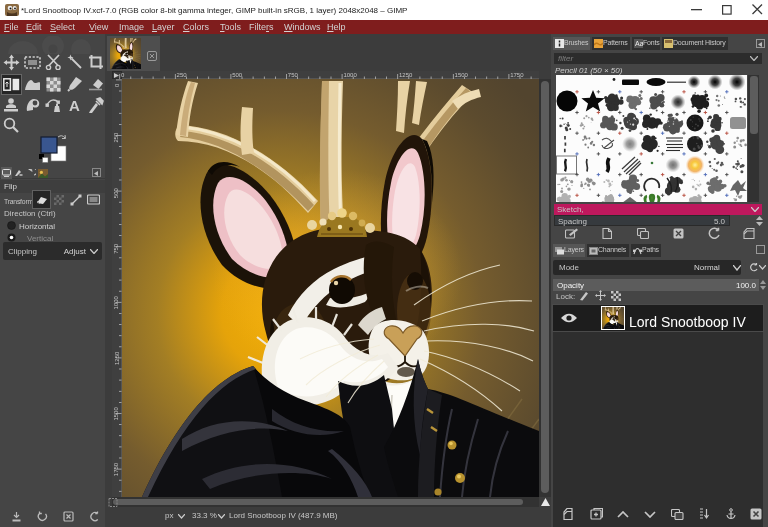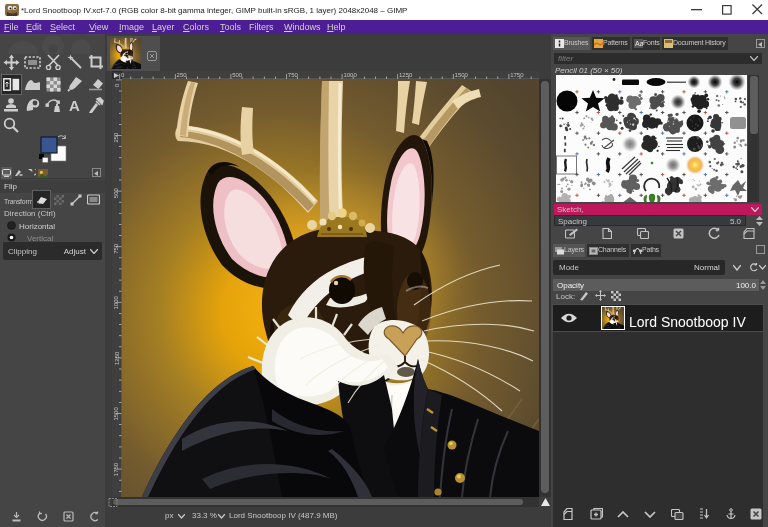--- a/index.html
+++ b/index.html
@@ -6,21 +6,21 @@
 html,body { width:768px; height:527px; overflow:hidden; background:#454545;
   font-family:"Liberation Sans", sans-serif; }
 .abs { position:absolute; }
 #win { position:absolute; left:0; top:0; width:768px; height:527px; }
 
 
 #titlebar { left:0; top:0; width:768px; height:20px; background:#ffffff; }
 #title-text { left:21px; top:6px; font-size:8px; color:#1a1a1a; white-space:nowrap; letter-spacing:0; }
 
 
-#menubar { left:0; top:20px; width:768px; height:14px; background:#4c1d95; color:#d2d2d2; font-size:9px; }
+#menubar { left:0; top:20px; width:768px; height:14px; background:#7f1d1d; color:#d2d2d2; font-size:9px; }
 #menubar span { position:absolute; top:2px; }
 
 
 #toolbox { left:0; top:34px; width:105px; height:493px; background:#454545; }
 .small { font-size:8px; color:#c6c6c6; }
 
 
 #canvasarea { left:105px; top:34px; width:446px; height:493px; background:#3c3c3c; }
 #imgtab { left:2px; top:2px; width:53px; height:35px; background:#4e4e4e; }
 #cv { left:17px; top:45px; width:417px; height:418px; overflow:hidden; }
@@ -1084,21 +1084,21 @@
         <div class="abs" style="left:1.5px;top:1px;width:8px;height:58px;background:#5d5d5d;border-radius:3px"></div>
       </div>
 
     <div class="abs" style="left:3px;top:170px;width:208px;height:11px;background:#be185d">
       <span class="small" style="position:absolute;left:3px;top:1px">Sketch,</span>
       <svg class="abs" style="right:3px;top:3px" width="8" height="5">
           <path d="M0 0 L4 4.5 L8 0" stroke="#ccc" stroke-width="1.3" fill="none"></path>
         </svg>
     </div>
 
-    <div class="abs" style="left:3px;top:181px;width:192px;height:11px;background:#363a3e;border:1px solid #2a2a2a">
+    <div class="abs" style="left:3px;top:181px;width:176px;height:11px;background:#363a3e;border:1px solid #2a2a2a">
       <span class="small" style="position:absolute;left:3px;top:1px">Spacing</span>
       <span class="small" style="position:absolute;right:4px;top:1px">5.0</span>
     </div>
     <svg class="abs" style="left:205px;top:182px" width="7" height="10">
         <path d="M3.5 0 L7 4 L0 4 Z M3.5 10 L0 6 L7 6 Z" fill="#bbb"></path>
       </svg>
 
     <svg class="abs" style="left:14px;top:194px" width="13" height="11" viewBox="0 0 13 11">
         <rect x="0.5" y="2" width="9" height="8" rx="1" fill="none" stroke="#c2c2c2" stroke-width="1.1"></rect>
         <path d="M4 6.5 L11.5 0.5 L13 2 L5.5 8 Z" fill="#c2c2c2"></path>
@@ -1142,21 +1142,21 @@
     <div class="rtab" style="left:80px;top:210px;width:30px">
       <svg class="abs" style="left:2px;top:3px" width="9" height="8" viewBox="0 0 9 8">
           <path d="M1 7 Q4.5 -4 8 7" fill="none" stroke="#ccc" stroke-width="1.2"></path>
           <rect x="0" y="2.6" width="2.4" height="2.4" fill="#ccc"></rect>
           <rect x="6.6" y="2.6" width="2.4" height="2.4" fill="#ccc"></rect>
         </svg>
       <span style="position:absolute;left:11px;top:2px">Paths</span>
     </div>
     <div class="abs" style="left:205px;top:211px;width:9px;height:9px;border:1px solid #999"></div>
 
-    <div class="abs" style="left:2px;top:226px;width:172px;height:15px;background:#272727;border-radius:2px">
+    <div class="abs" style="left:2px;top:226px;width:188px;height:15px;background:#272727;border-radius:2px">
       <span class="small" style="position:absolute;left:6px;top:3px">Mode</span>
       <span class="small" style="position:absolute;left:141px;top:3px;color:#d8d8d8">Normal</span>
       <svg class="abs" style="left:180px;top:5px" width="8" height="6">
           <path d="M0 0 L4 5 L8 0" stroke="#ccc" stroke-width="1.4" fill="none"></path>
         </svg>
       <div class="abs" style="left:192px;top:2px;width:1px;height:11px;background:#444"></div>
       <svg class="abs" style="left:196px;top:3px" width="9" height="9" viewBox="0 0 9 9">
           <path d="M7.5 2 A3.4 3.4 0 1 0 8 6 M7.5 2 V0 M7.5 2 H5.5" stroke="#ccc" stroke-width="1.2" fill="none"></path>
         </svg>
       <svg class="abs" style="left:206px;top:5px" width="7" height="5">

